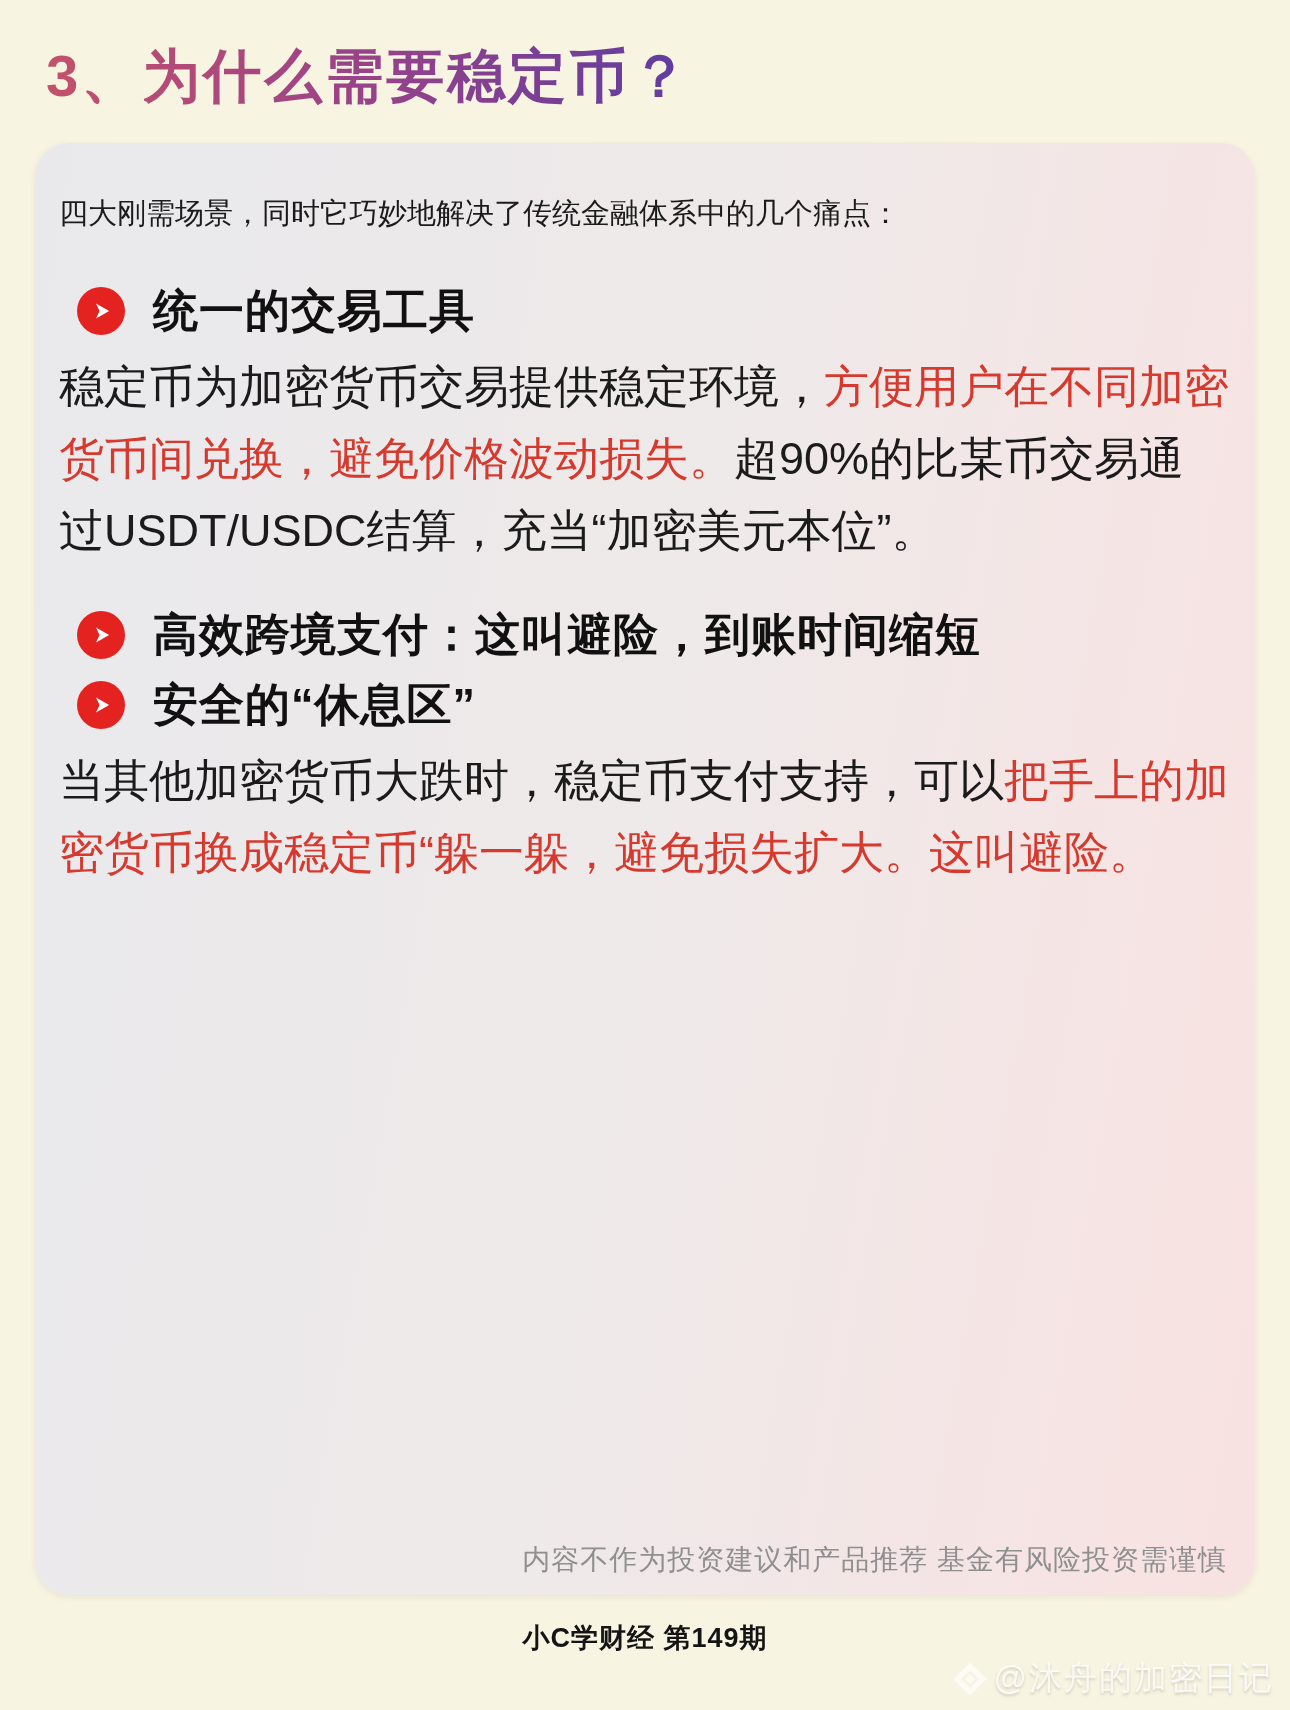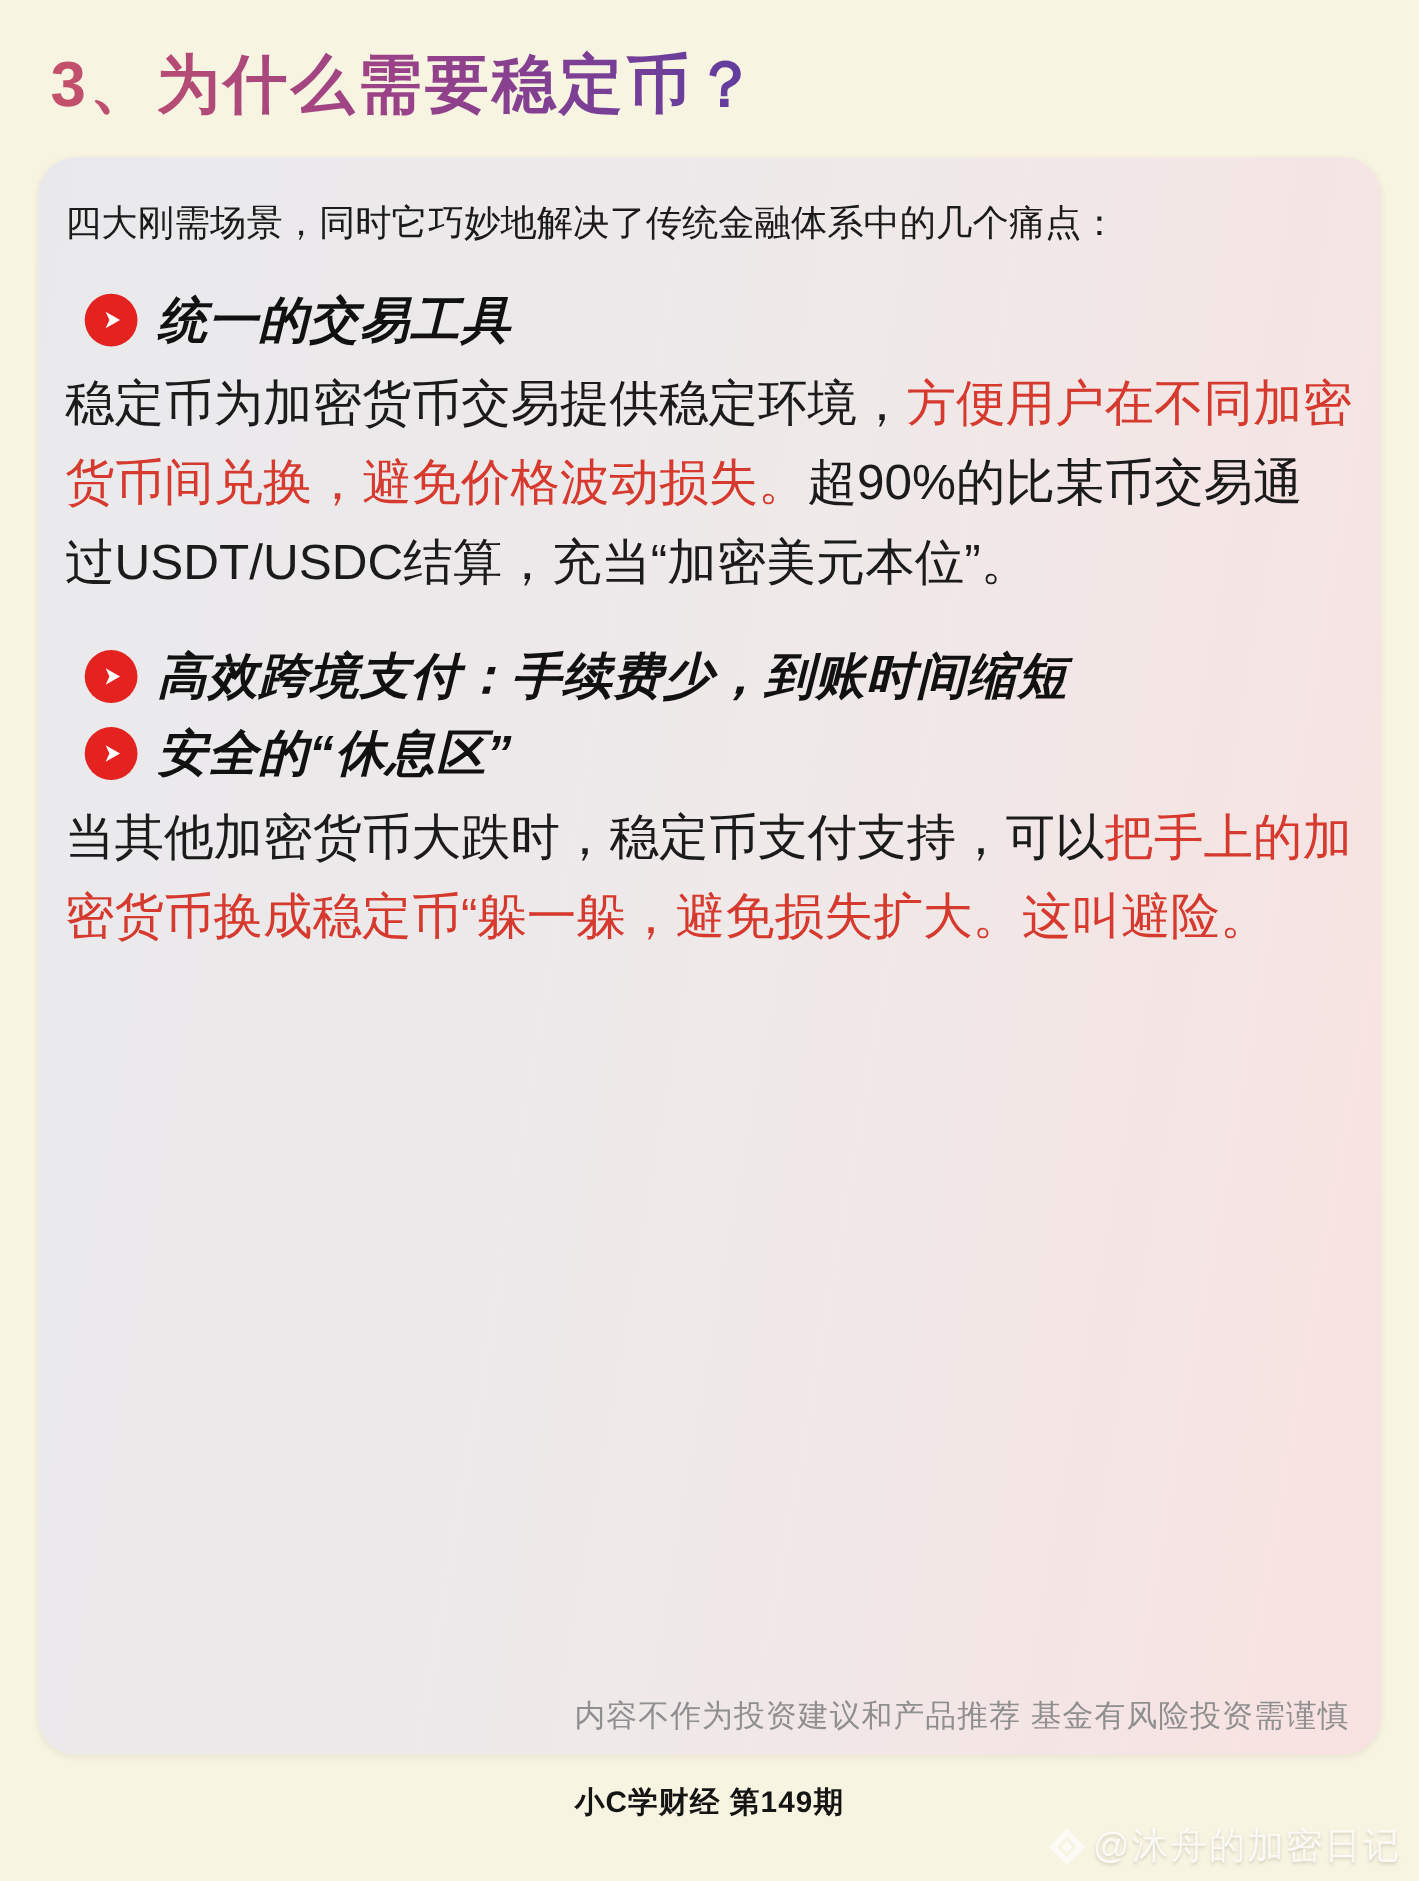--- a/index.html
+++ b/index.html
@@ -37,29 +37,28 @@
     position:absolute;left:35px;top:143px;
     width:1220px;height:1452px;
     border-radius:34px;
     background:linear-gradient(100deg,var(--card-gradient-start) 0%,var(--card-gradient-mid) 52%,var(--card-gradient-end) 100%);
     padding:32px 26px 24px 24px;
     box-shadow:0 2px 6px rgba(160,150,130,0.18);
   }
 
   .intro{
     margin:0 0 30px 0;
-    font-size:33px;line-height:56px;
+    font-size:29px;line-height:76px;
     color:var(--text-black);
   }
 
   .section{margin:0;}
   .sec-head{
-    display:flex;align-items:center;gap:18px;
+    display:flex;align-items:center;gap:28px;
     margin:0 0 10px 18px;
-    font-style:italic;
   }
   .play{
     width:48px;height:48px;border-radius:50%;
     background:var(--bullet-red);
     display:flex;align-items:center;justify-content:center;
     flex:none;
   }
   .play svg{display:block;width:30px;height:30px;}
   .sec-title{
     margin:0;font-size:45px;font-weight:700;
@@ -118,21 +117,21 @@
     <p class="sec-body"><span class="seg">稳定币为加密货币交易提供稳定环境，</span><span class="seg red">方便用户在不同加密货币间兑换，避免价格波动损失。</span><span class="seg">超90%的比某币交易通过USDT/USDC结算，充当“加密美元本位”。</span></p>
   </section>
 
   <section class="section">
     <div class="sec-head">
       <span class="play">
         <svg viewBox="0 0 24 24" xmlns="http://www.w3.org/2000/svg">
           <polygon fill="#ffffff" points="8,6 18.5,12 8,18 10.8,12"></polygon>
         </svg>
       </span>
-      <h2 class="sec-title">高效跨境支付：手续费少，到账时间缩短</h2>
+      <h2 class="sec-title">高效跨境支付：这叫避险，到账时间缩短</h2>
     </div>
   </section>
 
   <section class="section">
     <div class="sec-head">
       <span class="play">
         <svg viewBox="0 0 24 24" xmlns="http://www.w3.org/2000/svg">
           <polygon fill="#ffffff" points="8,6 18.5,12 8,18 10.8,12"></polygon>
         </svg>
       </span>

